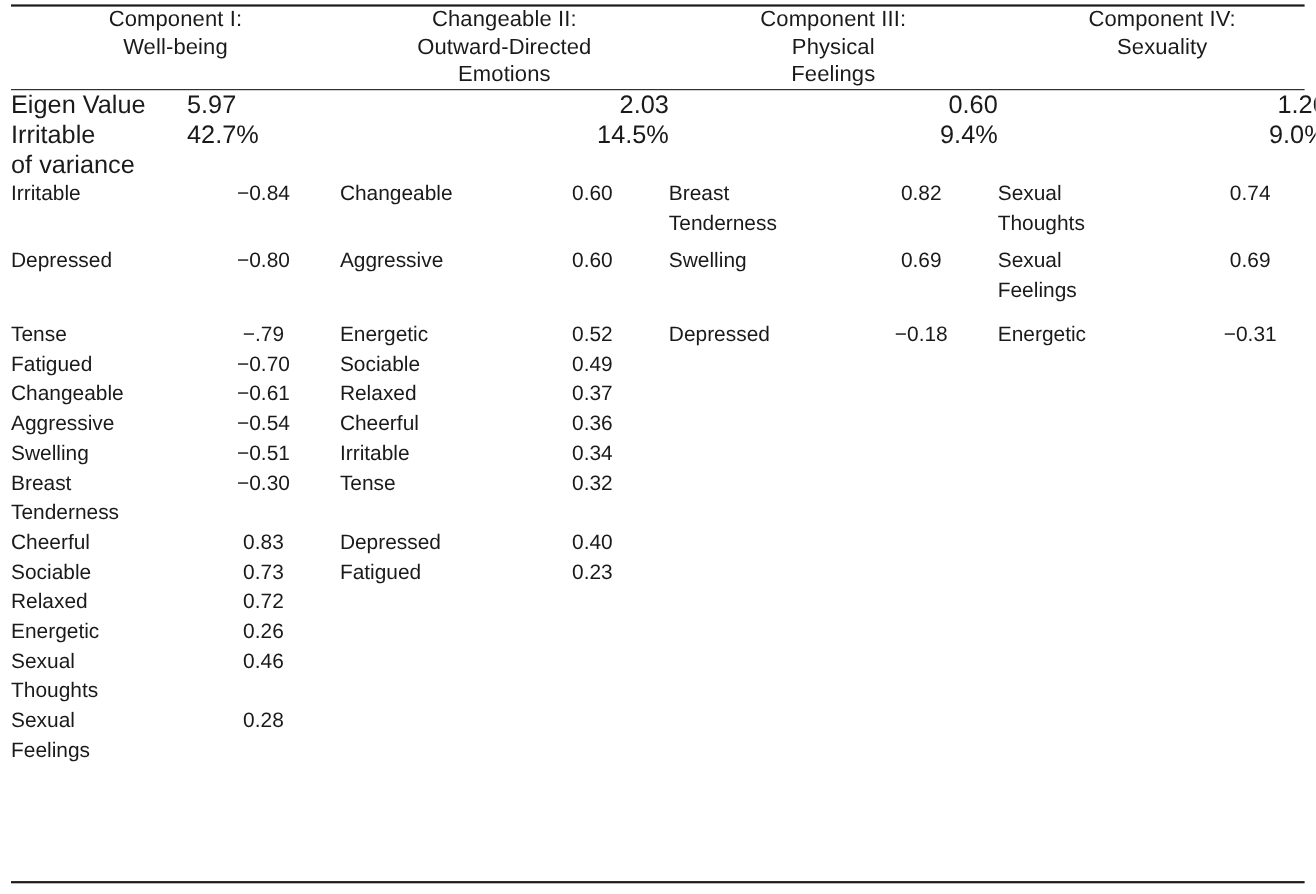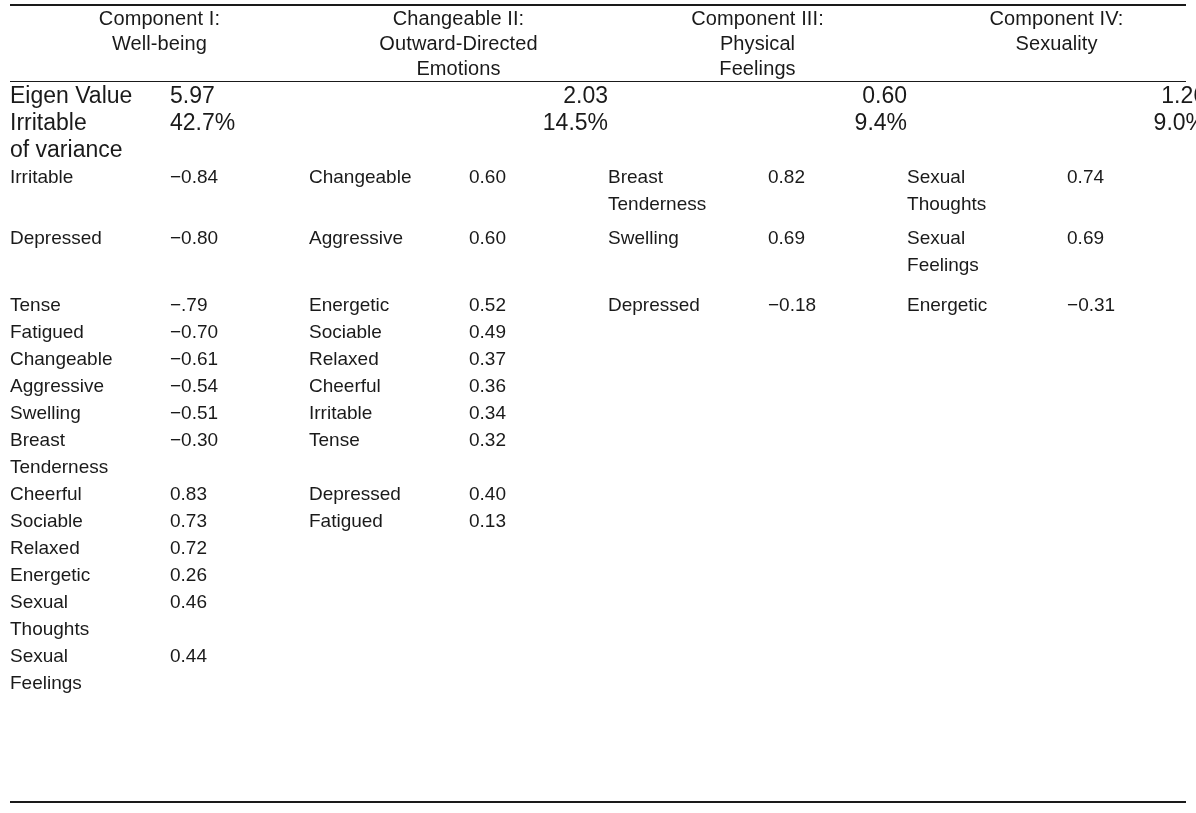--- a/index.html
+++ b/index.html
@@ -77,21 +77,21 @@
     line-height: 27px;
     padding-top: 0;
   }
   .lab {
     text-align: left;
     padding-left: 2px;
     padding-right: 6px;
     white-space: pre-line;
   }
   .val {
-    text-align: left;
+    text-align: center;
     padding-right: 22px;
     white-space: nowrap;
   }
   .spacer-sm td { height: 7px; line-height: 7px; font-size: 1px; }
   .spacer-md td { height: 13px; line-height: 13px; font-size: 1px; }
 
   .bottomrule-wrap { position: absolute; left: 10px; right: 10px; bottom: 14px; }
 </style>
 </head>
 <body>
@@ -273,21 +273,21 @@
         <td class="val">0.40</td>
         <td></td>
         <td></td>
         <td></td>
         <td></td>
       </tr>
       <tr class="datarow">
         <td class="lab">Sociable</td>
         <td class="val">0.73</td>
         <td class="lab">Fatigued</td>
-        <td class="val">0.13</td>
+        <td class="val">0.23</td>
         <td></td>
         <td></td>
         <td></td>
         <td></td>
       </tr>
       <tr class="datarow">
         <td class="lab">Relaxed</td>
         <td class="val">0.72</td>
         <td></td>
         <td></td>
@@ -313,21 +313,21 @@
         <td></td>
         <td></td>
         <td></td>
         <td></td>
         <td></td>
         <td></td>
       </tr>
       <tr class="datarow">
         <td class="lab">Sexual
 Feelings</td>
-        <td class="val">0.44</td>
+        <td class="val">0.28</td>
         <td></td>
         <td></td>
         <td></td>
         <td></td>
         <td></td>
         <td></td>
       </tr>
     </tbody>
   </table>
 

